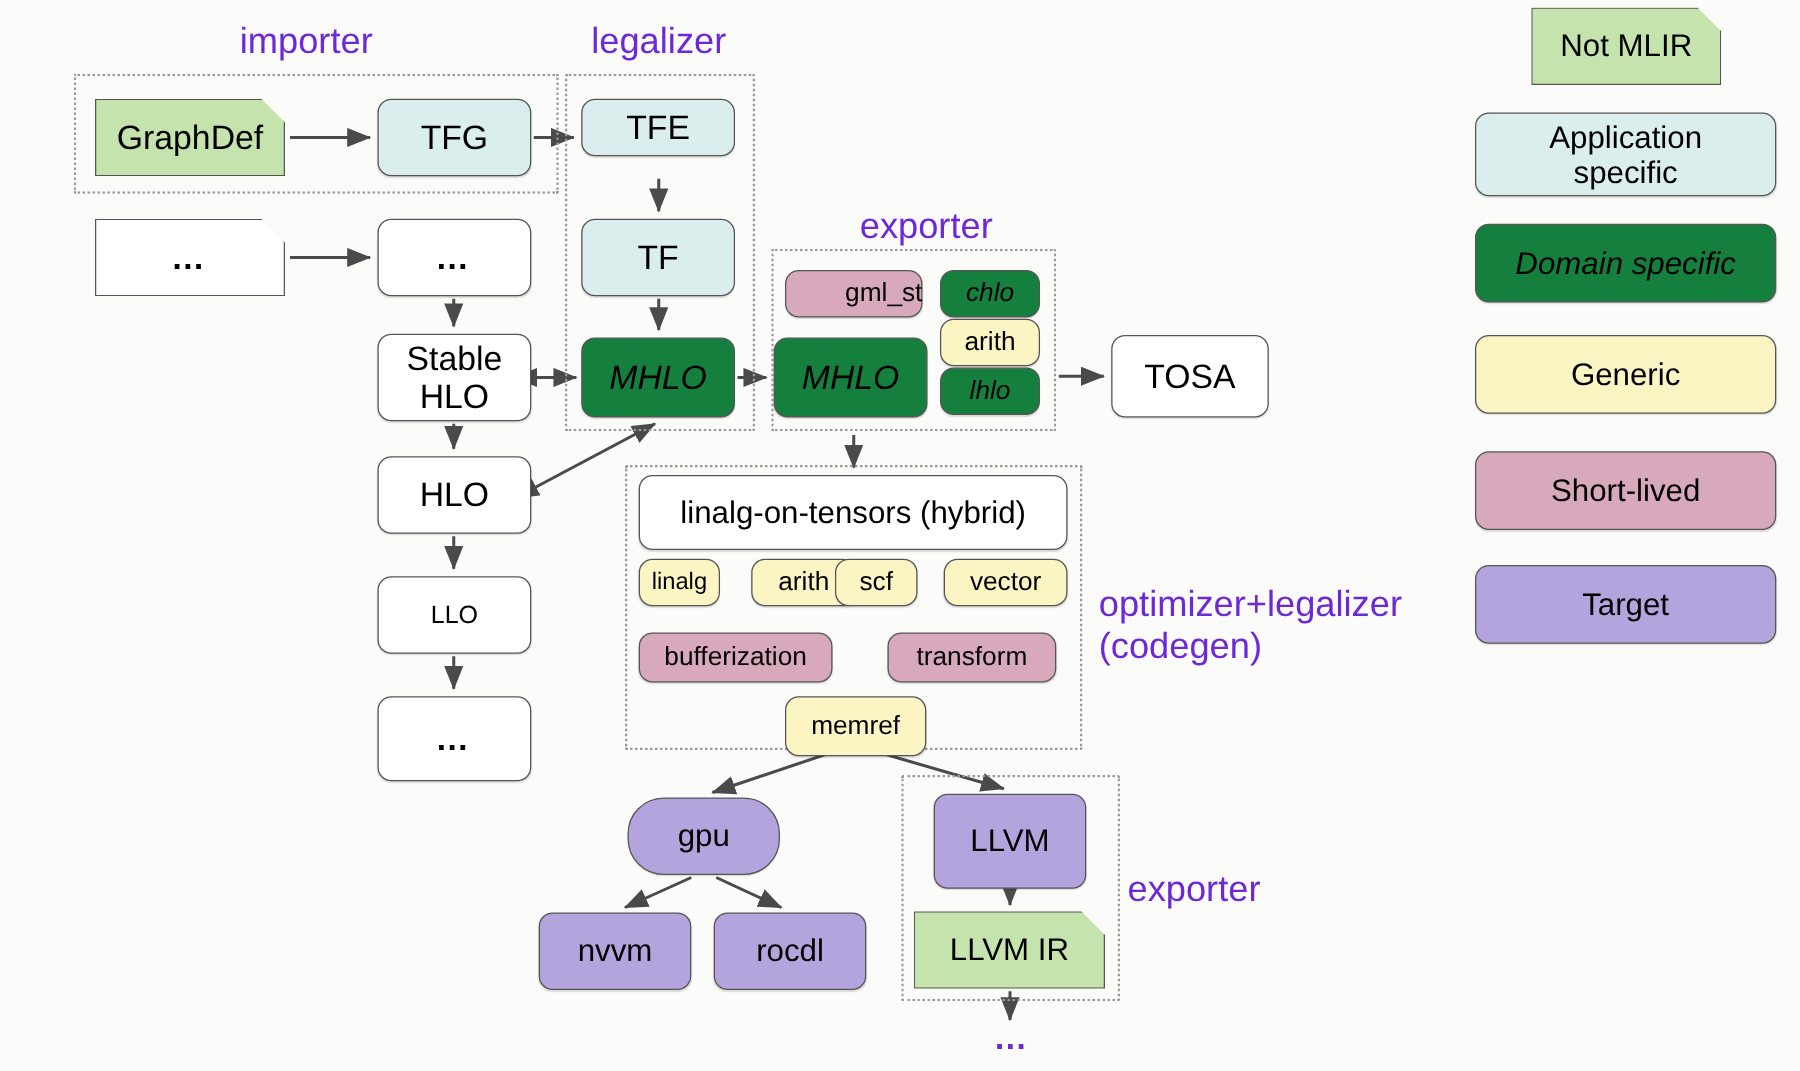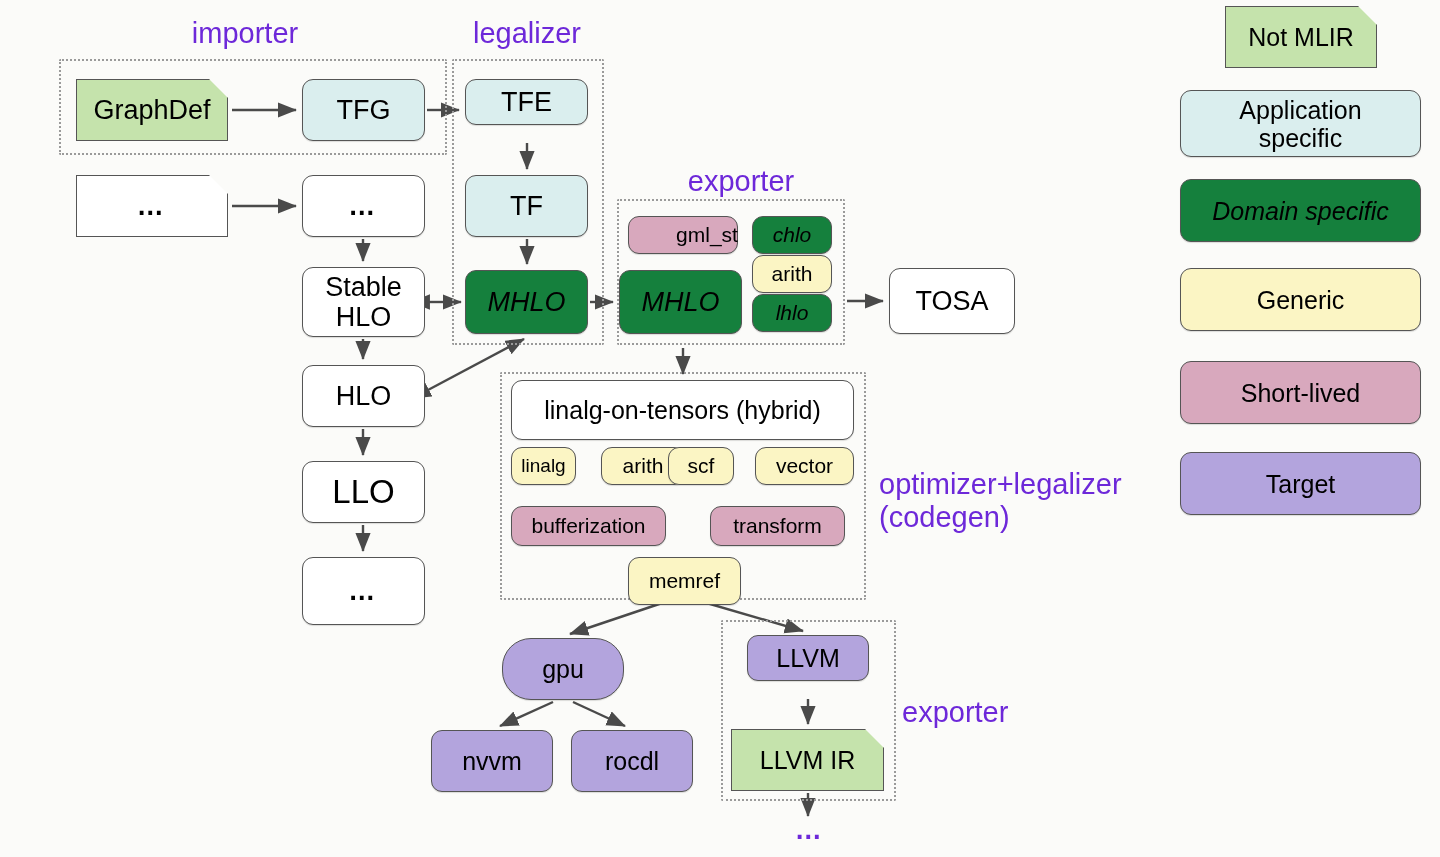--- a/index.html
+++ b/index.html
@@ -186,39 +186,39 @@
       </div>
       <div class="node f-generic" style="left: 601px; top: 447px; width: 84px; height: 38px; font-size: 21px;">
         <span class="lbl">arith</span>
       </div>
       <div class="node f-generic" style="left: 668px; top: 447px; width: 66px; height: 38px; font-size: 21px; justify-content: center;">
         <span class="lbl">scf</span>
       </div>
       <div class="node f-generic" style="left: 755px; top: 447px; width: 99px; height: 38px; font-size: 21px;">
         <span class="lbl">vector</span>
       </div>
-      <div class="node f-white" style="left: 302px; top: 461px; width: 123px; height: 62px; font-size: 33px;">
+      <div class="node f-white" style="left: 302px; top: 461px; width: 123px; height: 62px; font-size: 20px;">
         <span class="lbl">LLO</span>
       </div>
       <div class="node f-short" style="left: 511px; top: 506px; width: 155px; height: 40px; font-size: 21px;">
         <span class="lbl">bufferization</span>
       </div>
       <div class="node f-short" style="left: 710px; top: 506px; width: 135px; height: 40px; font-size: 21px;">
         <span class="lbl">transform</span>
       </div>
       <div class="node f-generic" style="left: 628px; top: 557px; width: 113px; height: 48px; font-size: 21px;">
         <span class="lbl">memref</span>
       </div>
       <div class="node f-white" style="left: 302px; top: 557px; width: 123px; height: 68px; font-size: 27px;">
         <span class="lbl dots">…</span>
       </div>
       <div class="node f-target" style="left: 502px; top: 638px; width: 122px; height: 62px; font-size: 25px; border-radius: 29px;">
         <span class="lbl">gpu</span>
       </div>
-      <div class="node f-target" style="left: 747px; top: 635px; width: 122px; height: 46px; font-size: 25px;">
+      <div class="node f-target" style="left: 747px; top: 635px; width: 122px; height: 76px; font-size: 25px;">
         <span class="lbl">LLVM</span>
       </div>
       <div class="node f-target" style="left: 431px; top: 730px; width: 122px; height: 62px; font-size: 25px;">
         <span class="lbl">nvvm</span>
       </div>
       <div class="node f-target" style="left: 571px; top: 730px; width: 122px; height: 62px; font-size: 25px;">
         <span class="lbl">rocdl</span>
       </div>
       <div class="node doc" style="left: 731px; top: 729px; width: 153px; height: 62px; font-size: 25px;">
         <div class="docbg" style="--fill: #c5e3ac;"></div>

